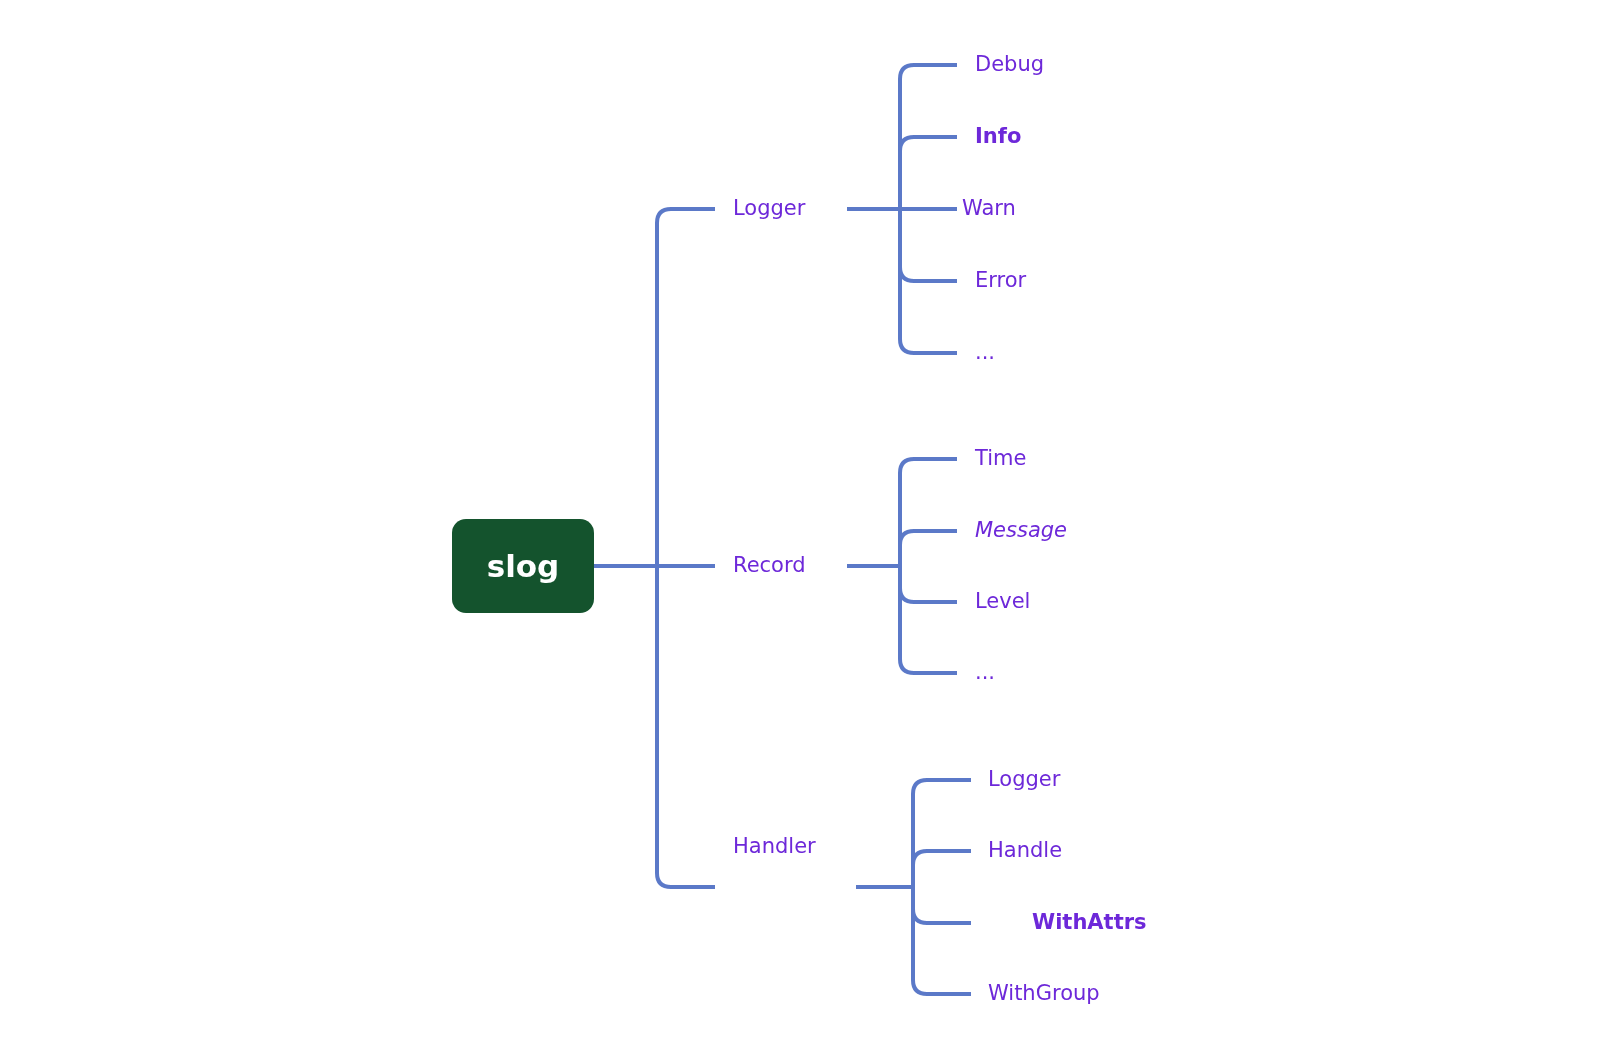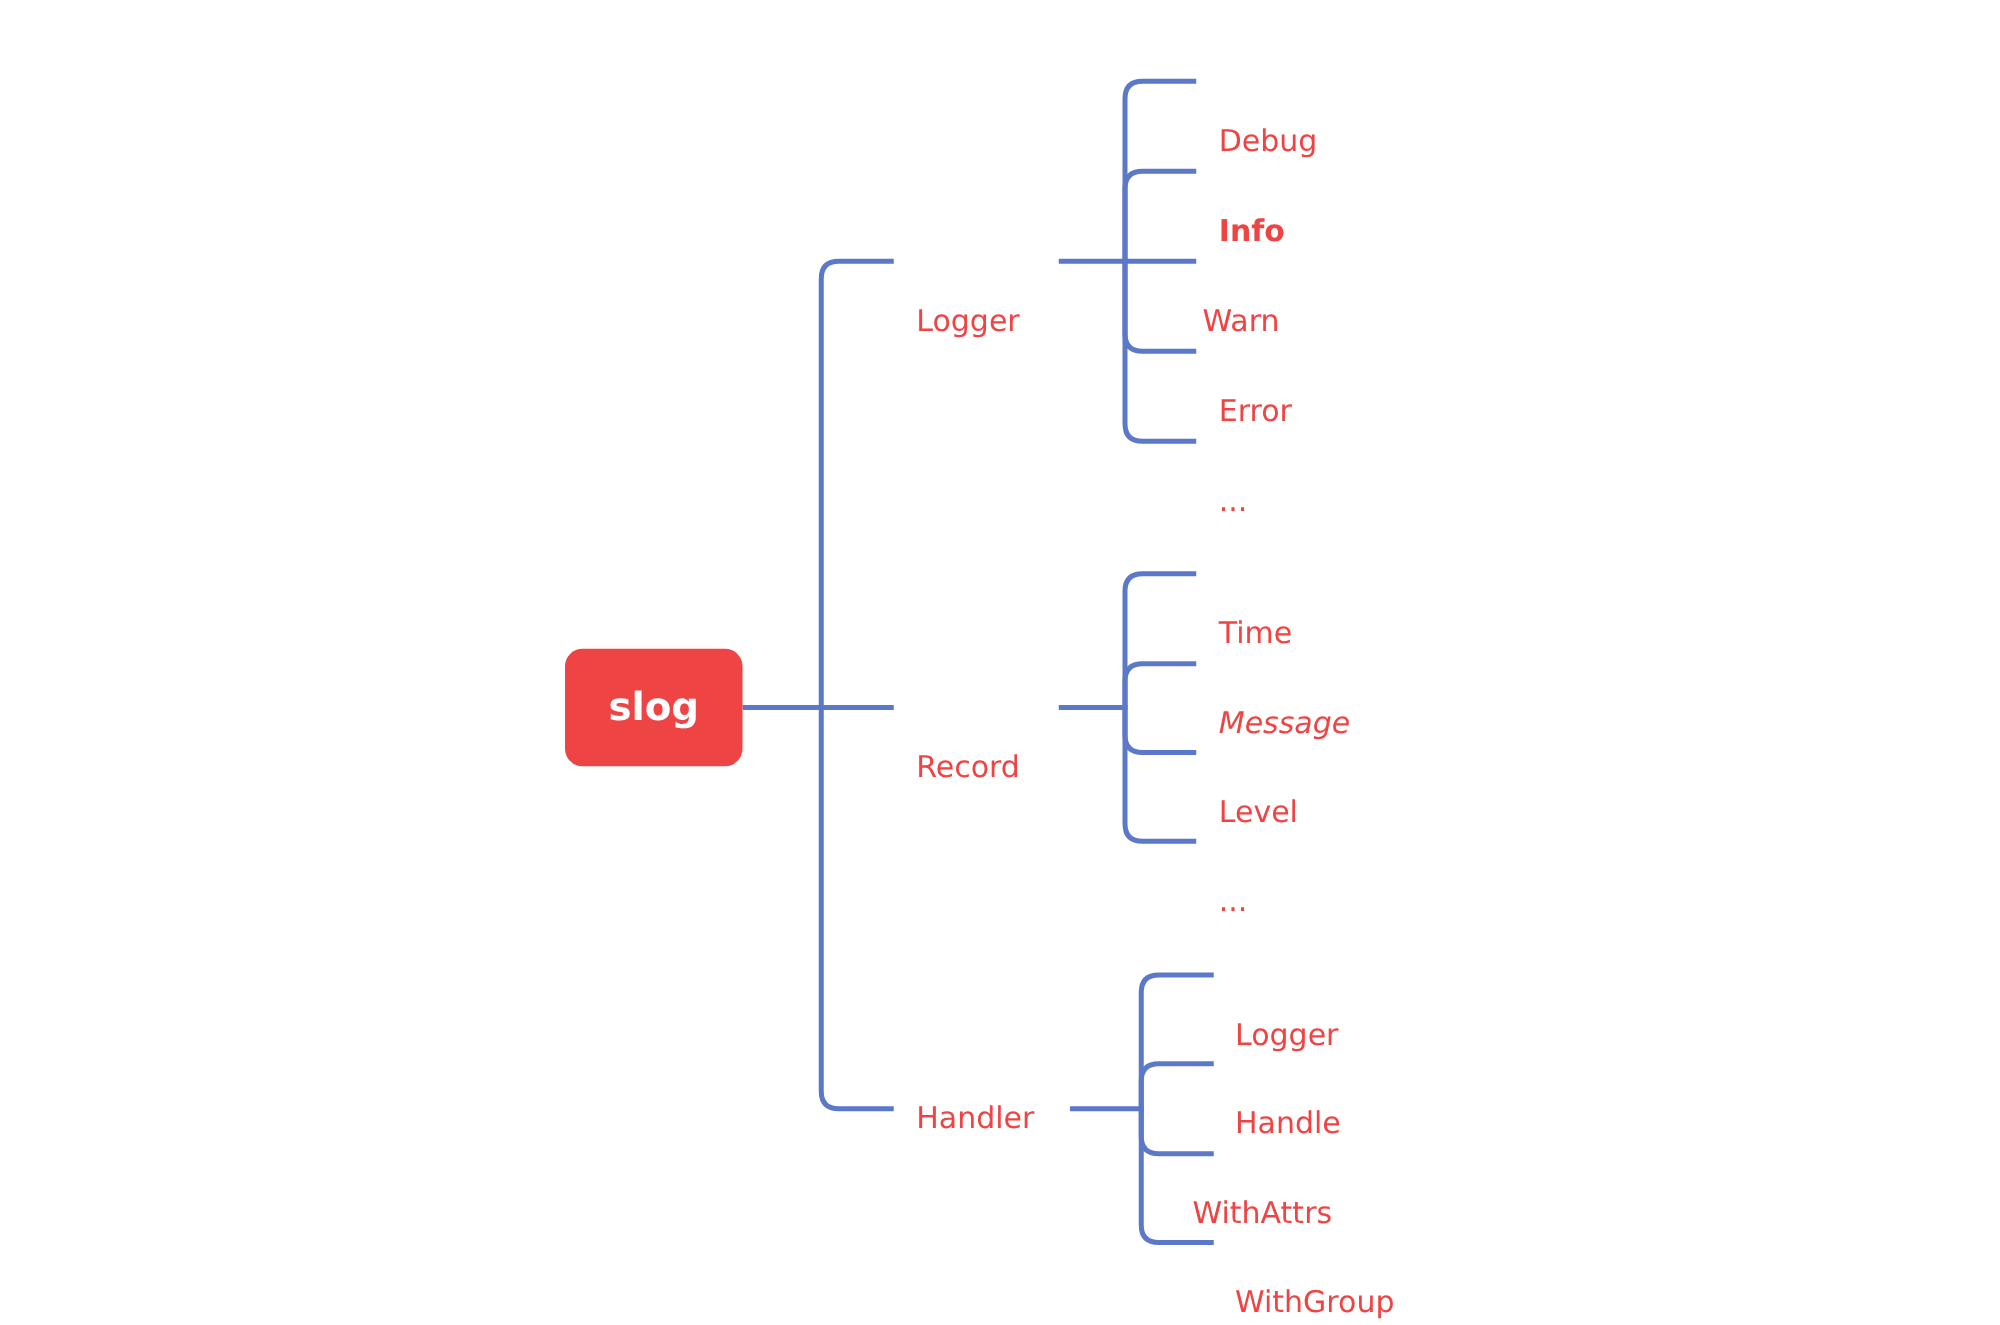--- a/index.html
+++ b/index.html
@@ -25,33 +25,32 @@
   .link {
     stroke: #5b79c8;
     stroke-width: 4;
     fill: none;
     stroke-linecap: butt;
   }
   .node-label {
     position: absolute;
     transform: translateY(-50%);
     white-space: nowrap;
-    font-size: 24px;
+    font-size: 21px;
     line-height: 1.2;
-    color: #ef4444;
+    color: #6d28d9;
     cursor: default;
-    margin-top: 48px;
   }
   .root-node {
     position: absolute;
     left: 452px;
     top: 519px;
     width: 142px;
     height: 94px;
-    background: #ef4444;
+    background: #14532d;
     border-radius: 14px;
     display: flex;
     align-items: center;
     justify-content: center;
     color: #ffffff;
     font-size: 31px;
     font-weight: bold;
     cursor: default;
   }
 </style>
@@ -99,16 +98,16 @@
   <div class="node-label" style="left:975px; top:281px;text-align:right;">Error</div>
   <div class="node-label" style="left:975px; top:353px;">...</div>
 
   <div class="node-label" style="left:975px; top:459px;">Time</div>
   <div class="node-label" style="left:975px; top:531px;font-style:italic;">Message</div>
   <div class="node-label" style="left:975px; top:602px;">Level</div>
   <div class="node-label" style="left:975px; top:673px;">...</div>
 
   <div class="node-label" style="left:988px; top:780px;">Logger</div>
   <div class="node-label" style="left:988px; top:851px;">Handle</div>
-  <div class="node-label" style="left:954px; top:923px;">WithAttrs</div>
+  <div class="node-label" style="left:1032px; top:923px;font-weight:bold;">WithAttrs</div>
   <div class="node-label" style="left:988px; top:994px;">WithGroup</div>
 
 </div>
 
 </body></html>

